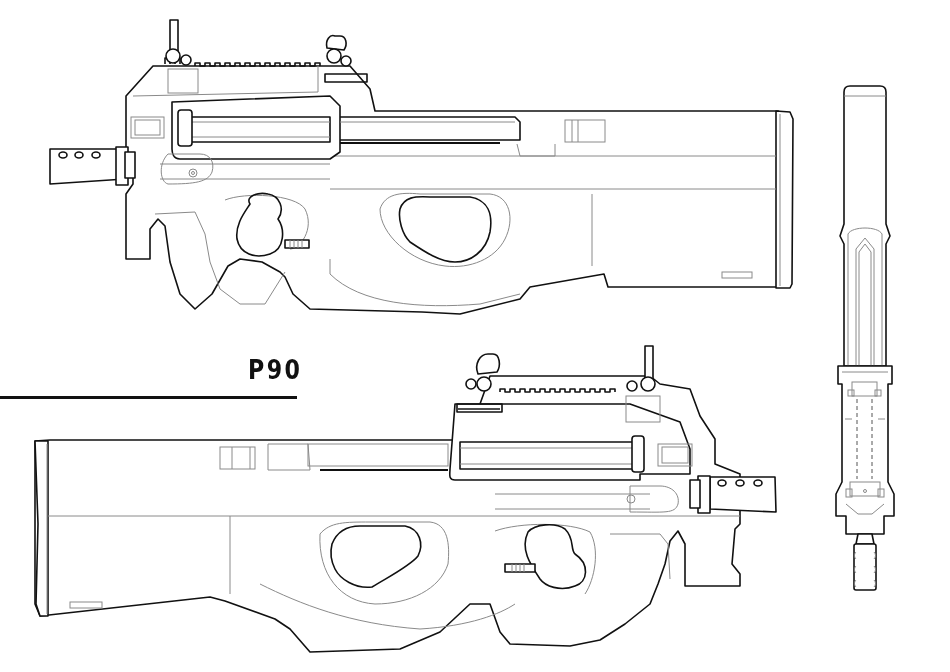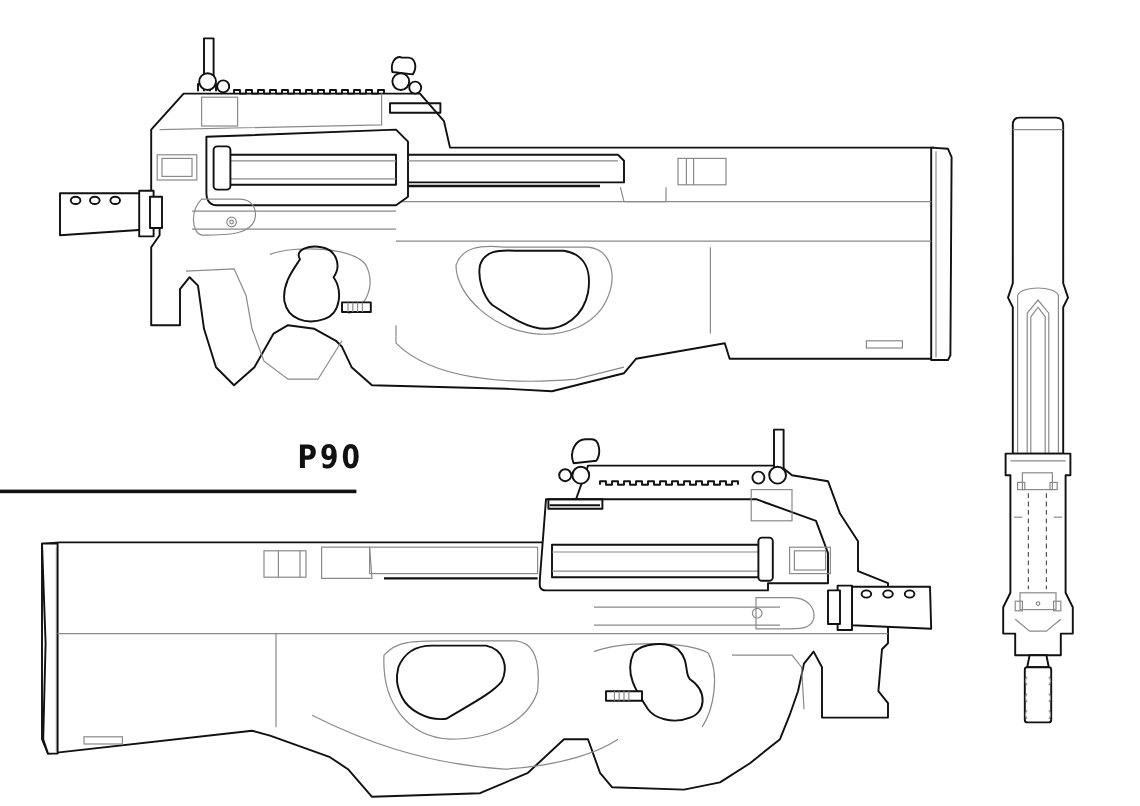--- a/index.html
+++ b/index.html
@@ -1,17 +1,17 @@
 <!DOCTYPE html>
 <html><head>
 <meta charset="utf-8">
 <style>
   html,body{margin:0;padding:0;background:#ffffff;}
   body{width:950px;height:672px;position:relative;overflow:hidden;font-family:"Liberation Sans",sans-serif;}
-  #stage{position:absolute;left:0;top:16px;width:950px;height:513px;}
+  #stage{position:absolute;left:0;top:4px;width:950px;height:513px;}
   .title{position:absolute;left:248px;top:350px;font-family:"DejaVu Sans",sans-serif;font-weight:bold;font-size:27px;letter-spacing:3px;color:#111;transform:scaleX(0.82);transform-origin:left top;}
   .rule{position:absolute;left:0;top:392px;width:297px;height:3px;background:#111;}
   svg .k{fill:#fff;stroke:#111;stroke-width:1.6;stroke-linejoin:round}
   svg .g{fill:none;stroke:#8a8a8a;stroke-width:1}
   svg .kf{fill:none;stroke:#111;stroke-width:1.6;stroke-linejoin:round}
   svg .gw{fill:#fff;stroke:#8a8a8a;stroke-width:1}
   svg .dash{fill:none;stroke:#555;stroke-width:1;stroke-dasharray:4 3}
 </style>
 </head>
 <body>

